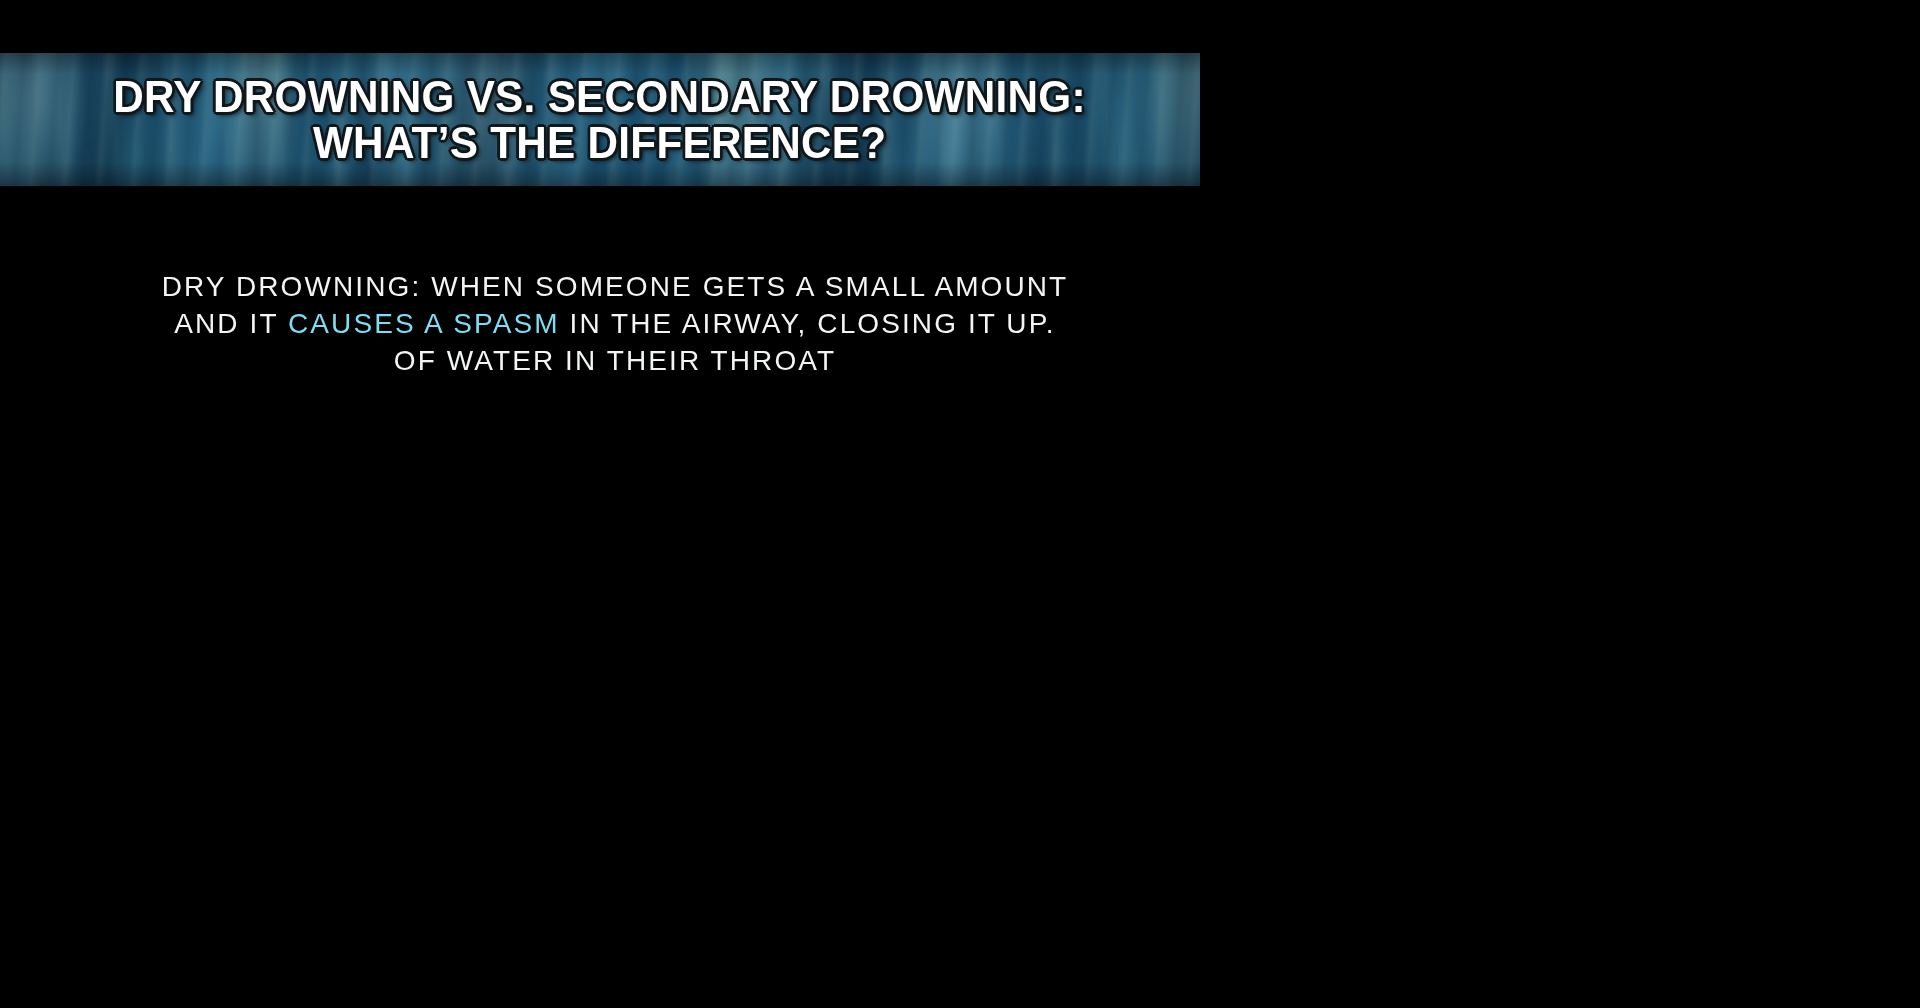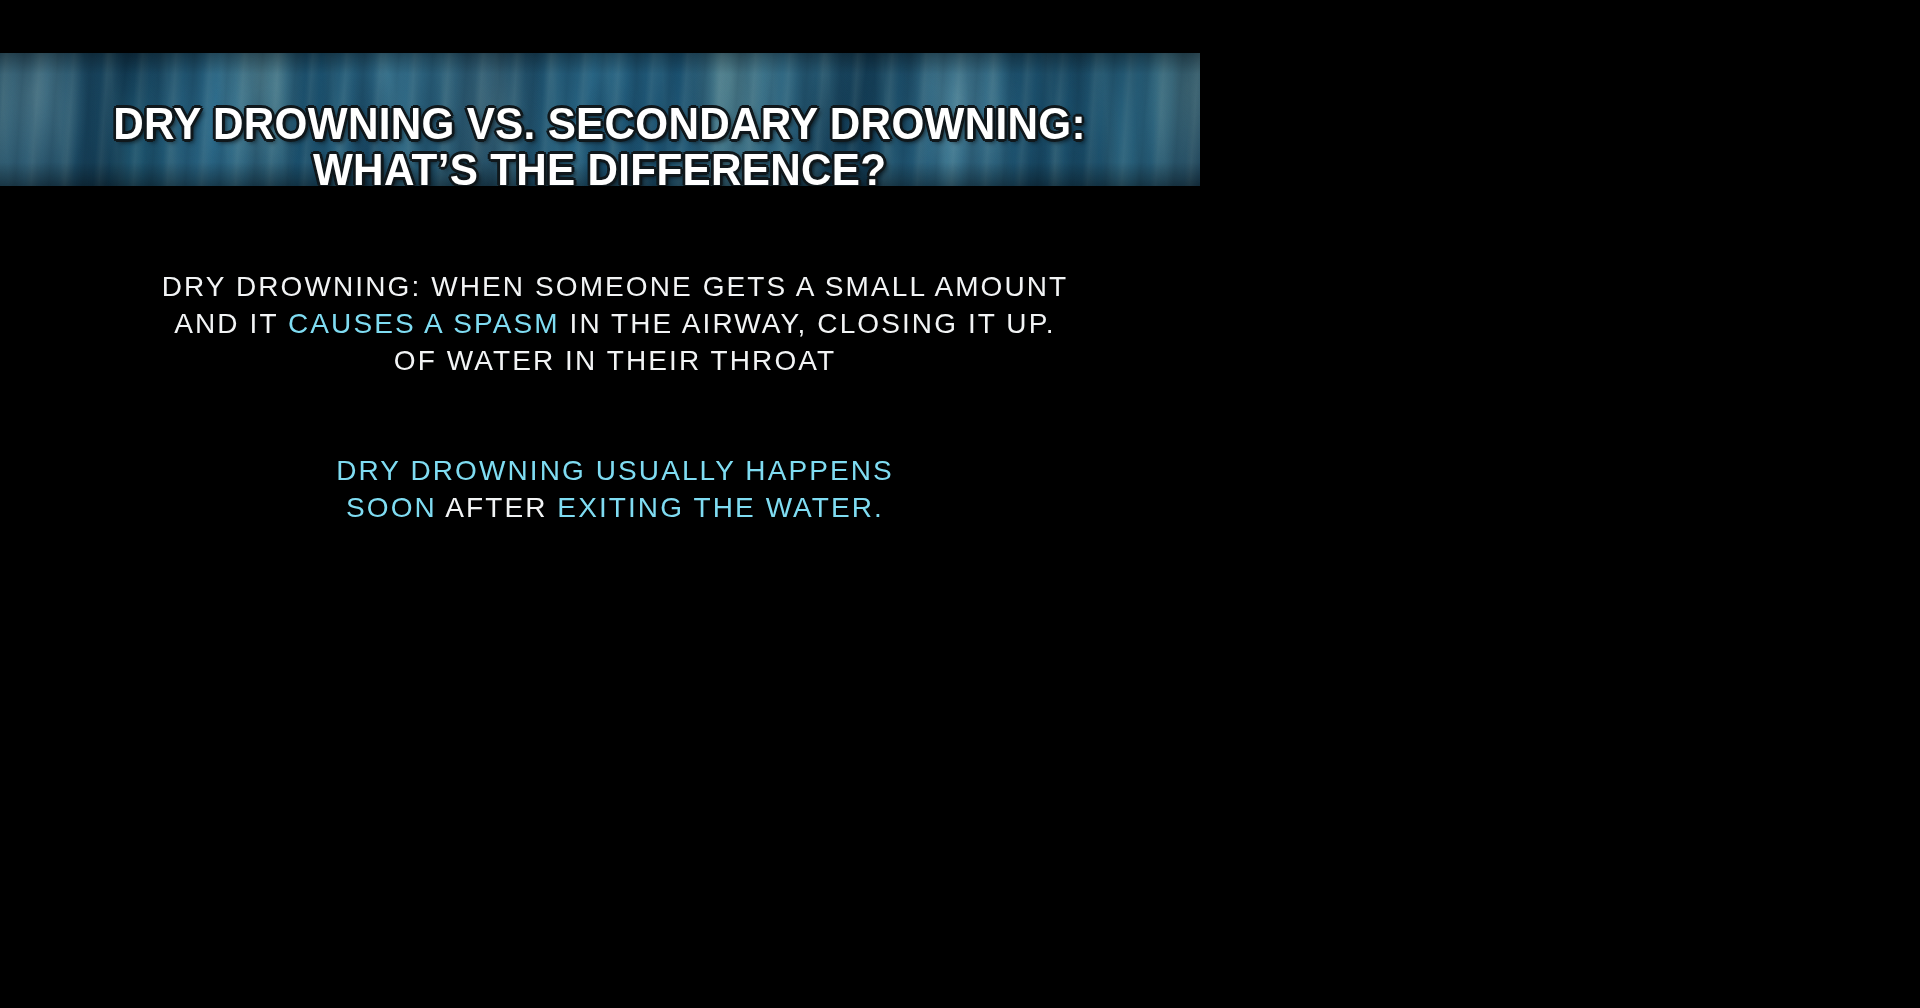--- a/index.html
+++ b/index.html
@@ -93,21 +93,20 @@
     left: 0;
     top: 0;
     width: 1200px;
     height: 133px;
     display: flex;
     flex-direction: column;
     align-items: center;
     justify-content: center;
     z-index: 5;
     line-height: 0.98;
-    margin-top: 27px;
   }
   .banner-title .tline {
     color: #ffffff;
     font-family: "Liberation Sans Narrow", "Liberation Sans", sans-serif;
     font-weight: 700;
     font-size: 44px;
     letter-spacing: 0.3px;
     text-transform: uppercase;
     white-space: nowrap;
     transform: scaleX(0.96);
@@ -174,22 +173,14 @@
       <span class="tx-white">DRY DROWNING: WHEN SOMEONE GETS A SMALL AMOUNT</span>
     </span>
     <span class="line">
       <span class="tx-white">AND IT </span><span class="tx-accent">CAUSES A SPASM</span><span class="tx-white"> IN THE AIRWAY, CLOSING IT UP.</span>
     </span>
     <span class="line">
       <span class="tx-white">OF WATER IN THEIR THROAT</span>
     </span>
   </div>
 
-  <div class="body-block" id="para-secondary">
-    <span class="line">
-      <span class="tx-accent">DRY DROWNING USUALLY HAPPENS</span>
-    </span>
-    <span class="line">
-      <span class="tx-accent">SOON</span><span class="tx-white"> AFTER </span><span class="tx-accent">EXITING THE WATER.</span>
-    </span>
-  </div>
 
 </div>
 
 </body></html>

